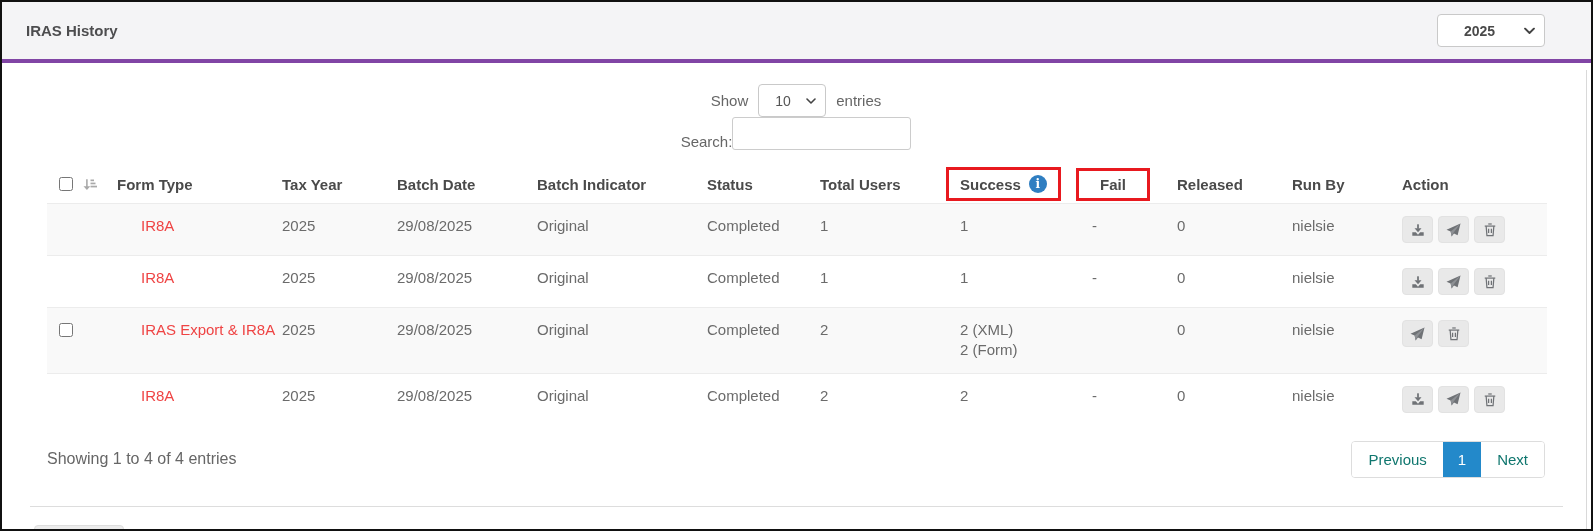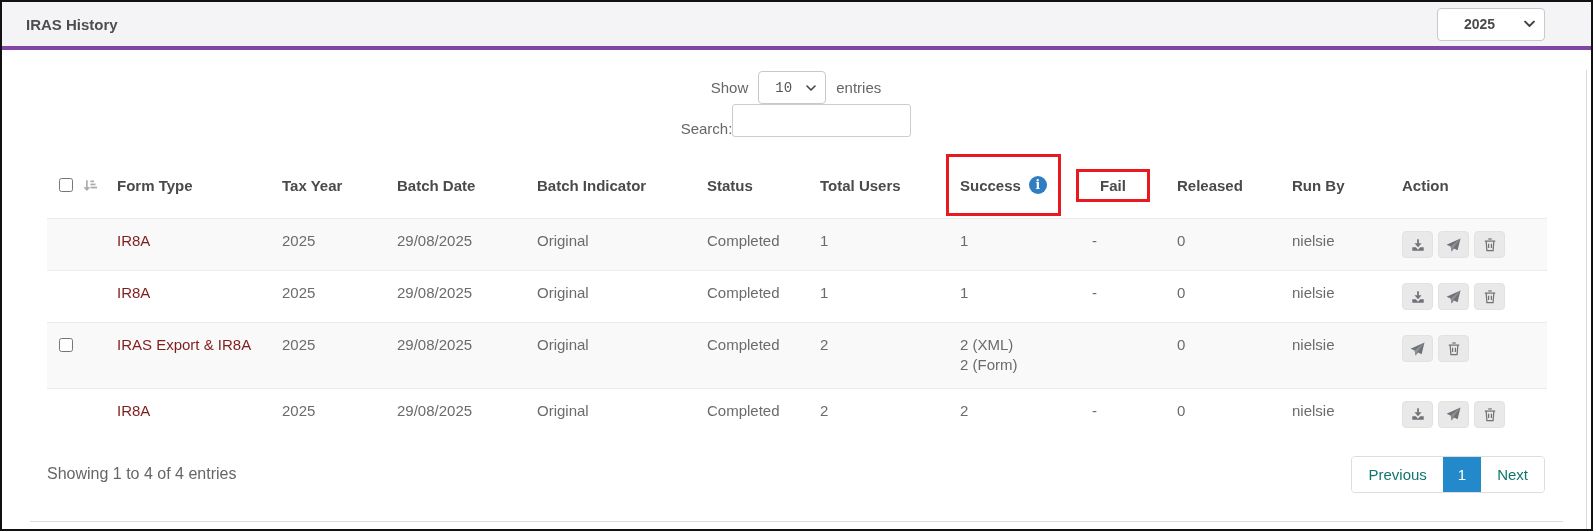--- a/index.html
+++ b/index.html
@@ -10,21 +10,21 @@
   }
   .frame {
     width: 1593px; height: 531px;
     border: 2px solid #111;
     background: #fff;
     position: relative;
     overflow: hidden;
   }
   
   .topbar {
-    height: 48px;
+    height: 61px;
     background: #f4f4f6;
     border-bottom: 4px solid #8145a5;
     display: flex; align-items: center; justify-content: space-between;
     padding: 0 46px 0 24px;
   }
   .page-title { font-size: 15px; font-weight: 700; color: #4d4d4f; }
   .select-wrap { position: relative; display: inline-block; }
   .select-wrap select {
     appearance: none; -webkit-appearance: none;
     border: 1px solid #c9c9c9; border-radius: 4px;
@@ -38,50 +38,50 @@
     pointer-events: none;
   }
   
   .content { padding: 0 46px 0 45px; }
   .controls {
     display: flex; align-items: center; justify-content: space-between;
     margin: 21px 0 15px 0;
     flex-direction: column;
   }
   .show-group { display: flex; align-items: center; gap: 10px; font-size: 15px; color: #666; }
-  .size-wrap select { width: 68px; padding: 0 26px 0 16px; font-weight: 400; font-size: 14px; color: #555; font-family: Liberation Mono, monospace; }
+  .size-wrap select { width: 68px; padding: 0 26px 0 16px; font-weight: 400; font-size: 14px; color: #555; }
   .search-group { display: flex; align-items: flex-end; font-size: 15px; color: #666; }
   .search-group input {
     width: 179px; height: 33px;
     border: 1px solid #ccc; border-radius: 3px;
     font-family: inherit; font-size: 14px; color: #555;
     padding: 0 8px; outline: none; background: #fff;
   }
   
   table { width: 100%; border-collapse: collapse; table-layout: fixed; }
   thead th {
     text-align: left; font-size: 15px; font-weight: 700; color: #4a4a4a;
     padding: 9px 6px 9px 0; vertical-align: middle; white-space: nowrap;
   }
   thead th.th-select { padding-left: 12px; }
   thead th.th-boxed { padding-top: 2px; padding-bottom: 2px; }
   .hl-box {
     display: inline-flex; align-items: center; gap: 8px;
     border: 3px solid #e8191f;
-    padding: 19px 11px; margin-left: -14px;
+    padding: 5px 11px; margin-left: -14px;
   }
   .hl-box.fail { padding: 5px 21px; margin-left: -16px; }
   tbody tr { border-top: 1px solid #ececec; }
   tbody tr:nth-child(odd) { background: #f9f9f9; }
   tbody td {
     font-size: 15px; color: #6b6b6b;
     padding: 12px 6px 12px 0; vertical-align: top; line-height: 1.35;
   }
   tbody td.td-select { padding-left: 12px; }
-  td a { color: #7f1d1d; text-decoration: none; }
+  td a { color: #ef4444; text-decoration: none; margin-left: 24px; }
   .sel-head { display: flex; align-items: center; gap: 9px; }
   input[type="checkbox"] { width: 14px; height: 14px; accent-color: #fff; }
   .success-lines span { display: block; }
   
   .actions { display: flex; gap: 5px; }
   .act-btn {
     width: 31px; height: 27px;
     background: #e9e9e9; border: 1px solid #e2e2e2; border-radius: 4px;
     display: inline-flex; align-items: center; justify-content: center;
     cursor: pointer; padding: 0;

